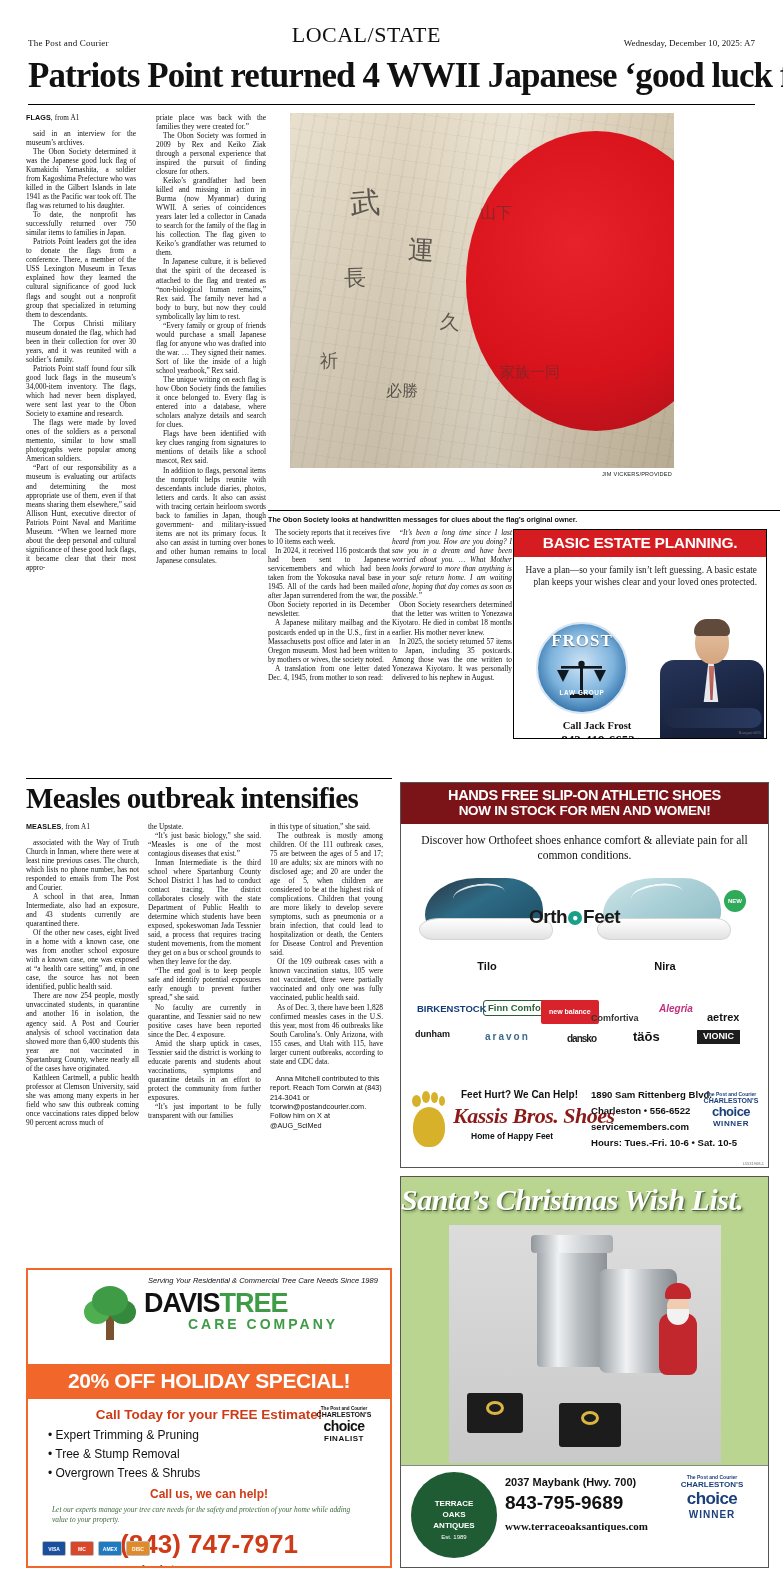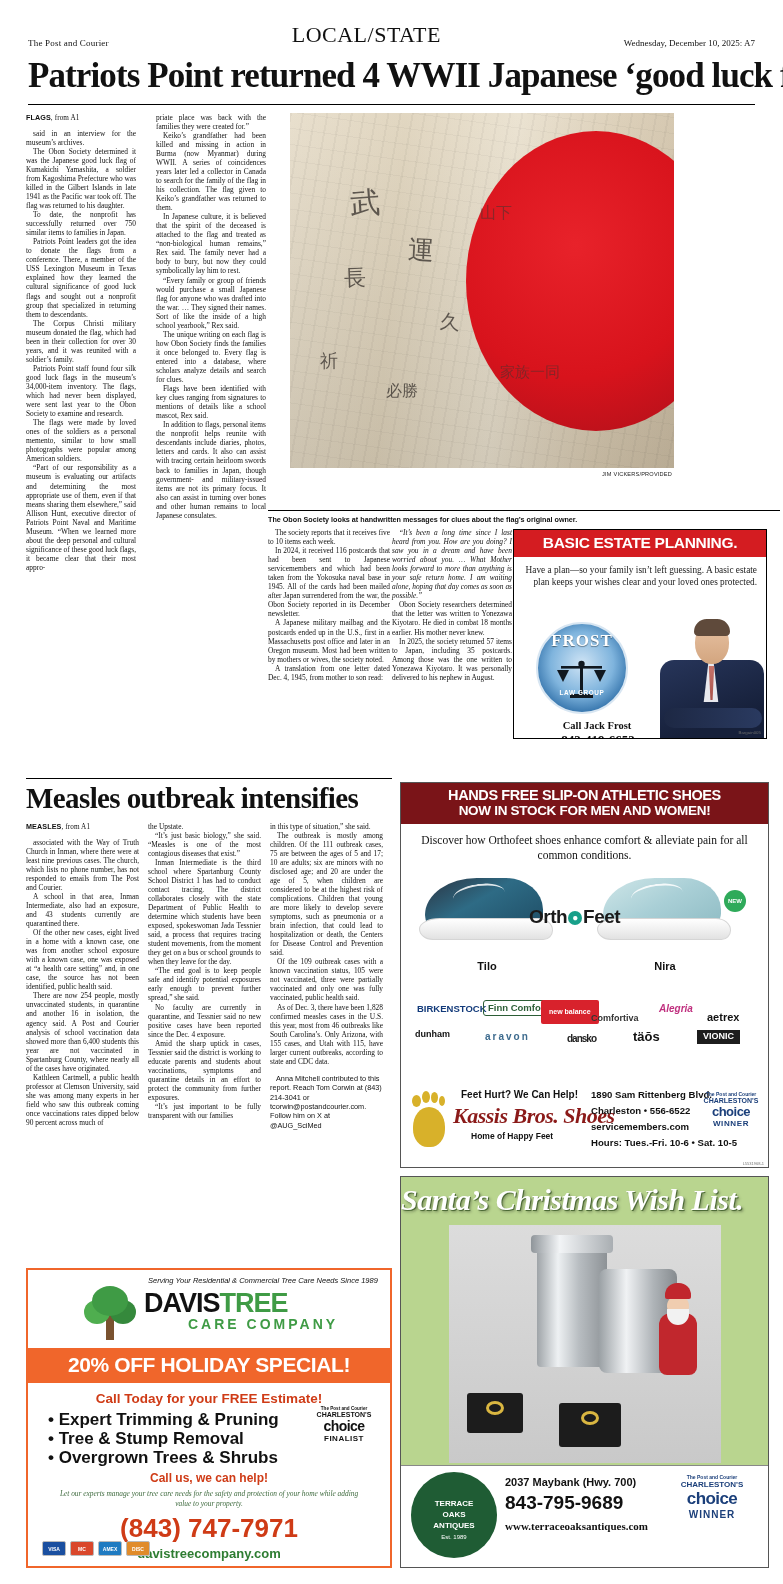--- a/index.html
+++ b/index.html
@@ -279,21 +279,21 @@
   .adcode {
     position:absolute; right:4px; bottom:1px; font-size:4px; color:#777;
     font-family:"Liberation Sans", sans-serif;
   }
 
   
   .davis {
     position:absolute; left:26px; top:1268px; width:366px; height:300px;
     border:2px solid #f0662b; background:#fff; overflow:hidden;
   }
-  .davis-top { position:relative; height:78px; }
+  .davis-top { position:relative; height:94px; }
   .davis-serv {
     position:absolute; left:120px; top:6px; font-family:"Liberation Sans", sans-serif;
     font-style:italic; font-size:7.5px; color:#111;
   }
   .davis-logo {
     position:absolute; left:56px; top:16px; width:52px; height:56px;
   }
   .dl-c1{position:absolute;left:8px;top:0;width:36px;height:30px;border-radius:50%;background:#3f9b45;}
   .dl-c2{position:absolute;left:0px;top:14px;width:26px;height:24px;border-radius:50%;background:#4fae4f;}
   .dl-c3{position:absolute;left:26px;top:14px;width:26px;height:24px;border-radius:50%;background:#35893c;}
@@ -311,29 +311,29 @@
   .davis-band {
     background:#f0662b; color:#fff; text-align:center;
     font-family:"Liberation Sans", sans-serif; font-weight:700; font-size:21px;
     padding:5px 0 6px 0; letter-spacing:-.4px;
   }
   .davis-call {
     text-align:center; font-family:"Liberation Sans", sans-serif; font-weight:700;
     font-size:13.5px; color:#cf3b16; padding:8px 0 4px 0;
   }
   .davis-list {
-    font-family:"Liberation Sans", sans-serif; font-weight:700; font-size:17px;
+    font-family:"Liberation Sans", sans-serif; font-weight:400; font-size:12px;
     line-height:19px; padding-left:20px; color:#111;
   }
   .davis-usl {
     text-align:center; font-family:"Liberation Sans", sans-serif; font-weight:700;
     font-size:12px; color:#cf3b16; padding-top:4px;
   }
   .davis-fine {
-    text-align:center; font-size:7.4px; font-style:italic; color:#3f6b3f;
+    text-align:left; font-size:7.4px; font-style:italic; color:#3f6b3f;
     line-height:10px; padding:4px 24px 0 24px;
   }
   .davis-phone {
     text-align:center; font-family:"Liberation Sans", sans-serif; font-weight:700;
     font-size:26px; color:#cf3b16; padding-top:4px;
   }
   .davis-web {
     text-align:center; font-family:"Liberation Sans", sans-serif; font-weight:700;
     font-size:13px; color:#2e7d32; padding-top:2px;
   }
@@ -448,20 +448,21 @@
       <p class="body">To date, the nonprofit has successfully returned over 750 similar items to families in Japan.</p>
       <p class="body">Patriots Point leaders got the idea to donate the flags from a conference. There, a member of the USS Lexington Museum in Texas explained how they learned the cultural significance of good luck flags and sought out a nonprofit group that specialized in returning them to descendants.</p>
       <p class="body">The Corpus Christi military museum donated the flag, which had been in their collection for over 30 years, and it was reunited with a soldier’s family.</p>
       <p class="body">Patriots Point staff found four silk good luck flags in the museum’s 34,000-item inventory. The flags, which had never been displayed, were sent last year to the Obon Society to examine and research.</p>
       <p class="body">The flags were made by loved ones of the soldiers as a personal memento, similar to how small photographs were popular among American soldiers.</p>
       <p class="body">“Part of our responsibility as a museum is evaluating our artifacts and determining the most appropriate use of them, even if that means sharing them elsewhere,” said Allison Hunt, executive director of Patriots Point Naval and Maritime Museum. “When we learned more about the deep personal and cultural significance of these good luck flags, it became clear that their most appro-</p>
     </div>
 
     <div class="col c2">
       <p class="body noindent">priate place was back with the families they were created for.”</p>
+      <p class="body">The Obon Society was formed in 2009 by Rex and Keiko Ziak through a personal experience that inspired the pursuit of finding closure for others.</p>
       <p class="body">Keiko’s grandfather had been killed and missing in action in Burma (now Myanmar) during WWII. A series of coincidences years later led a collector in Canada to search for the family of the flag in his collection. The flag given to Keiko’s grandfather was returned to them.</p>
       <p class="body">In Japanese culture, it is believed that the spirit of the deceased is attached to the flag and treated as “non-biological human remains,” Rex said. The family never had a body to bury, but now they could symbolically lay him to rest.</p>
       <p class="body">“Every family or group of friends would purchase a small Japanese flag for anyone who was drafted into the war. … They signed their names. Sort of like the inside of a high school yearbook,” Rex said.</p>
       <p class="body">The unique writing on each flag is how Obon Society finds the families it once belonged to. Every flag is entered into a database, where scholars analyze details and search for clues.</p>
       <p class="body">Flags have been identified with key clues ranging from signatures to mentions of details like a school mascot, Rex said.</p>
       <p class="body">In addition to flags, personal items the nonprofit helps reunite with descendants include diaries, photos, letters and cards. It also can assist with tracing certain heirloom swords back to families in Japan, though government- and military-issued items are not its primary focus. It also can assist in turning over bones and other human remains to local Japanese consulates.</p>
     </div>
 
     <div class="photo-wrap">
       <div class="photo">

